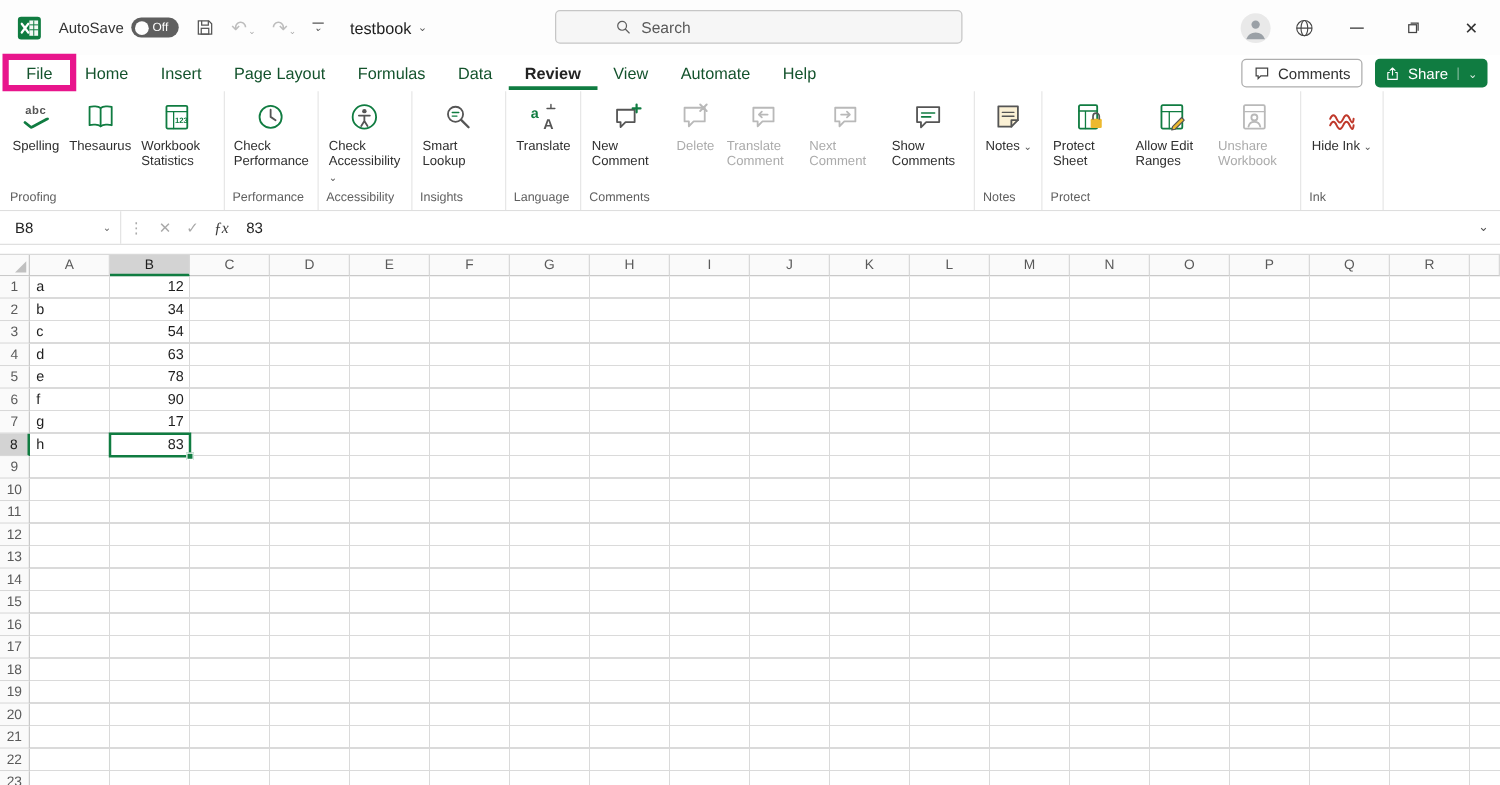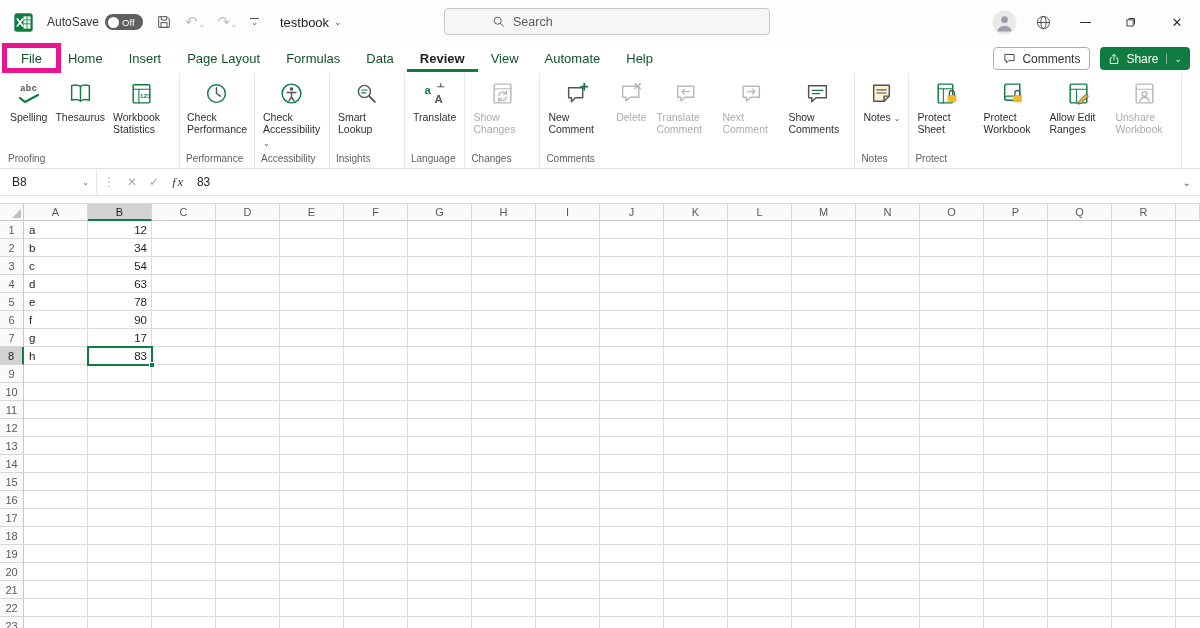--- a/index.html
+++ b/index.html
@@ -285,35 +285,20 @@
                 <path d="M15 5.5h6M18 2.5v3" stroke="#555555" stroke-width="1.1"></path>
               </svg>
             </span>
             <span class="rlabel">Translate</span>
           </div>
         </div>
         <div class="rgroup-label">Language</div>
       </div>
       <div class="rgroup">
         <div class="rbtns">
-          <div class="rbtn disabled">
-            <span class="ric">
-              <svg viewBox="0 0 24 24" width="25" height="25" fill="none" stroke-width="1.4" stroke-linecap="round" stroke-linejoin="round">
-                <rect x="4" y="3" width="16" height="18" rx="1" stroke="#b9b9b9"></rect>
-                <path d="M4 7.5h16" stroke="#b9b9b9" stroke-width="1"></path>
-                <path d="M8.5 14a3.8 3.8 0 0 1 7-1.6M15.8 9.5v3h-3M15.5 15.5a3.8 3.8 0 0 1-7 1.6M8.2 20v-3h3" stroke="#b9b9b9" stroke-width="1.2"></path>
-              </svg>
-            </span>
-            <span class="rlabel">Show Changes</span>
-          </div>
-        </div>
-        <div class="rgroup-label">Changes</div>
-      </div>
-      <div class="rgroup">
-        <div class="rbtns">
           <div class="rbtn">
             <span class="ric">
               <svg viewBox="0 0 24 24" width="25" height="25" fill="none" stroke-width="1.4" stroke-linecap="round" stroke-linejoin="round">
                 <path d="M3.5 6.5H17V16H10l-3.8 3.8V16H3.5Z" stroke="#555555"></path>
                 <path d="M18.5 2.5v6M15.5 5.5h6" stroke="#107c41" stroke-width="1.7"></path>
               </svg>
             </span>
             <span class="rlabel">New Comment</span>
           </div>
           <div class="rbtn disabled">
@@ -379,51 +364,54 @@
                 <path d="M4 7.5h14M9 7.5V21" stroke="#107c41" stroke-width="1"></path>
                 <rect x="13" y="13.5" width="8.5" height="7" rx="1" fill="#edb92e" stroke="none"></rect>
                 <path d="M14.8 13.5v-2a2.4 2.4 0 0 1 4.8 0v2" stroke="#555555" stroke-width="1.3"></path>
               </svg>
             </span>
             <span class="rlabel">Protect Sheet</span>
           </div>
           <div class="rbtn">
             <span class="ric">
               <svg viewBox="0 0 24 24" width="25" height="25" fill="none" stroke-width="1.4" stroke-linecap="round" stroke-linejoin="round">
-                <path d="M6.5 3H19v15.5H6.5A2.2 2.2 0 0 1 4.5 16.3V5.2A2.2 2.2 0 0 1 6.5 3Z" stroke="#107c41"></path>
-                <path d="M4.5 16.3A2.2 2.2 0 0 1 6.5 14.5H19" stroke="#107c41" stroke-width="1"></path>
-                <rect x="12.5" y="13.5" width="8.5" height="7" rx="1" fill="#edb92e" stroke="none"></rect>
-                <path d="M14.3 13.5v-2a2.4 2.4 0 0 1 4.8 0v2" stroke="#555555" stroke-width="1.3"></path>
-              </svg>
-            </span>
-            <span class="rlabel">Protect Workbook</span>
-          </div>
-          <div class="rbtn">
-            <span class="ric">
-              <svg viewBox="0 0 24 24" width="25" height="25" fill="none" stroke-width="1.4" stroke-linecap="round" stroke-linejoin="round">
                 <rect x="4" y="3" width="16" height="18" rx="1" stroke="#107c41"></rect>
                 <path d="M4 8h16M10 8v13" stroke="#107c41" stroke-width="1"></path>
                 <path d="M12.5 19.5 19.5 12.5l2 2-7 7-2.6.6Z" fill="#edb92e" stroke="#555555" stroke-width="0.9"></path>
               </svg>
             </span>
             <span class="rlabel">Allow Edit Ranges</span>
           </div>
           <div class="rbtn disabled">
             <span class="ric">
               <svg viewBox="0 0 24 24" width="25" height="25" fill="none" stroke-width="1.4" stroke-linecap="round" stroke-linejoin="round">
                 <rect x="4" y="3" width="16" height="18" rx="1" stroke="#b9b9b9"></rect>
                 <path d="M4 8h16" stroke="#b9b9b9" stroke-width="1"></path>
                 <circle cx="12" cy="12.5" r="2.3" stroke="#b9b9b9"></circle>
                 <path d="M7.5 19.5a4.6 4.6 0 0 1 9 0" stroke="#b9b9b9"></path>
               </svg>
             </span>
             <span class="rlabel">Unshare Workbook</span>
           </div>
         </div>
         <div class="rgroup-label">Protect</div>
+      </div>
+      <div class="rgroup">
+        <div class="rbtns">
+          <div class="rbtn">
+            <span class="ric">
+              <svg viewBox="0 0 24 24" width="25" height="25" fill="none" stroke-width="1.4" stroke-linecap="round" stroke-linejoin="round">
+                <path d="M3 13.5q2.5-5.5 5 0t5 0t5 0t3 0" stroke="#c0392b" stroke-width="1.5"></path>
+                <path d="M3 18.5q2.5-5.5 5 0t5 0t5 0t3 0" stroke="#c0392b" stroke-width="1.5"></path>
+              </svg>
+            </span>
+            <span class="rlabel">Hide Ink <span class="rchev">⌄</span></span>
+          </div>
+        </div>
+        <div class="rgroup-label">Ink</div>
       </div>
     </div>
   <span class="ribbon-collapse">⌄</span>
 
   <div class="formulabar">
     <span class="namebox">
       <span>B8</span>
       <span class="nb-chev">⌄</span>
     </span>
     <span class="fb-grip">⋮</span>

